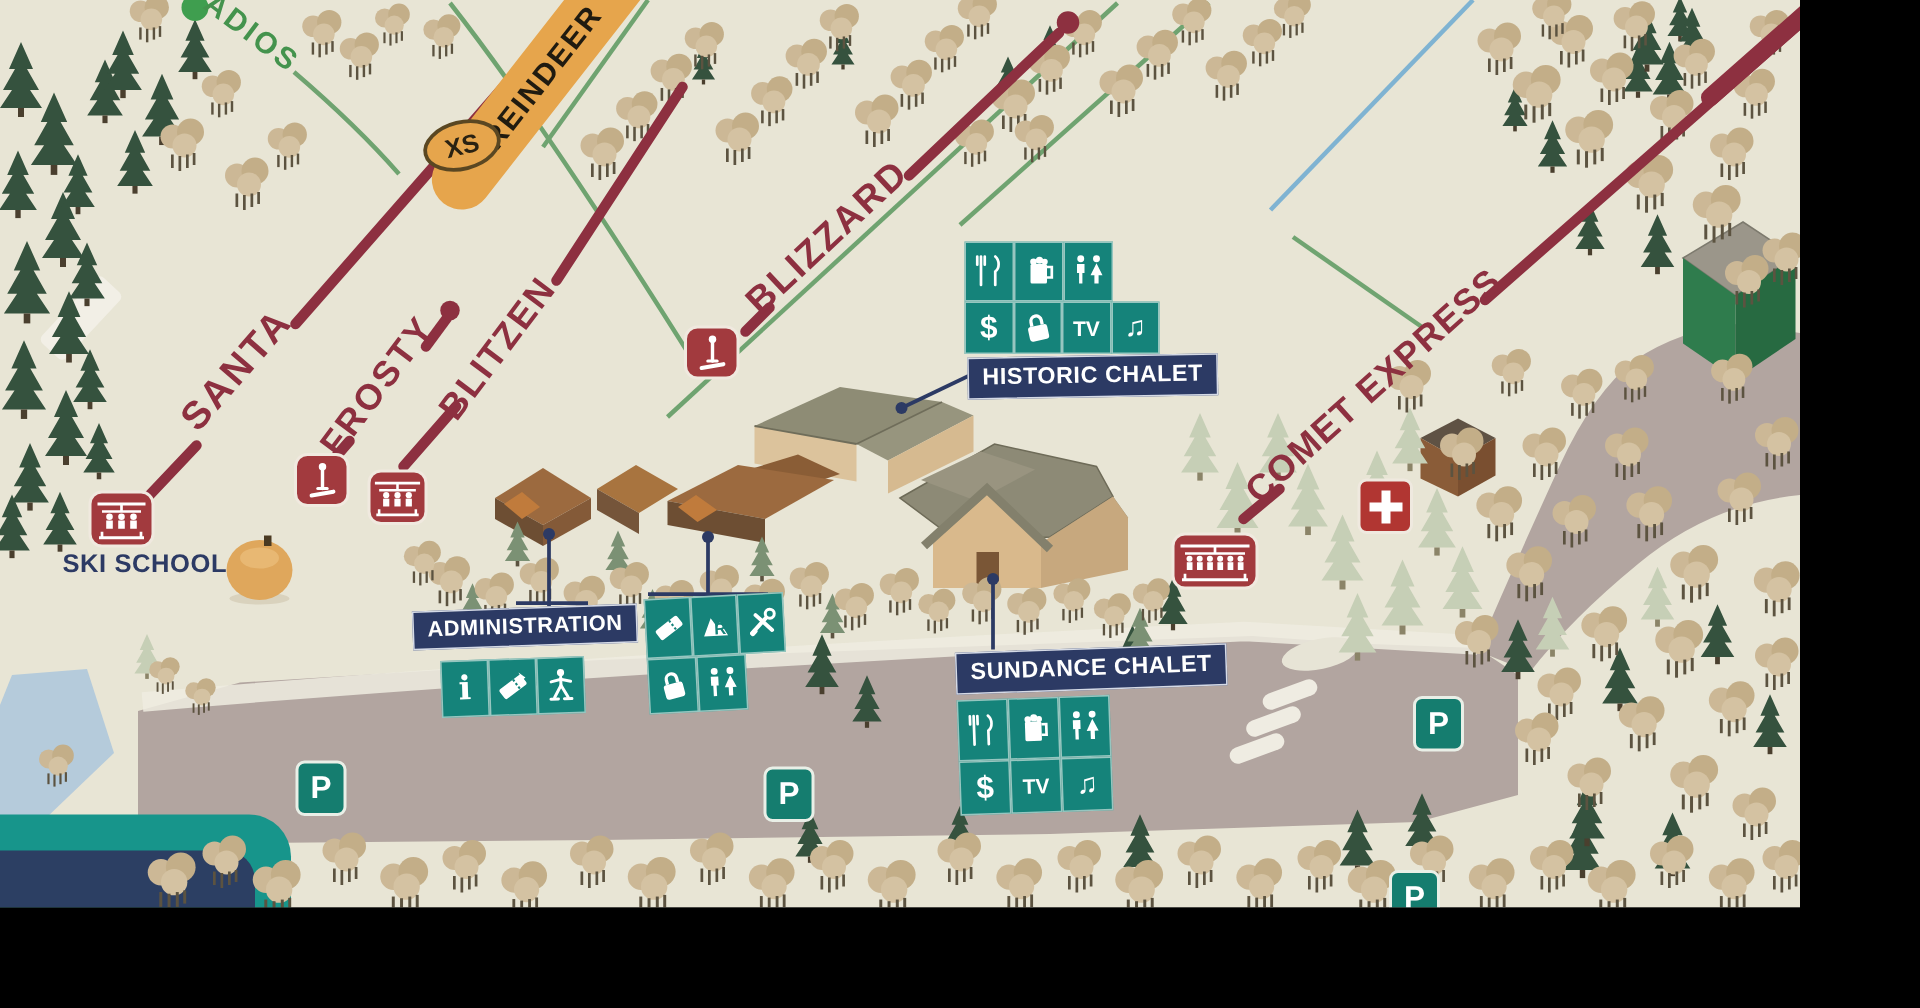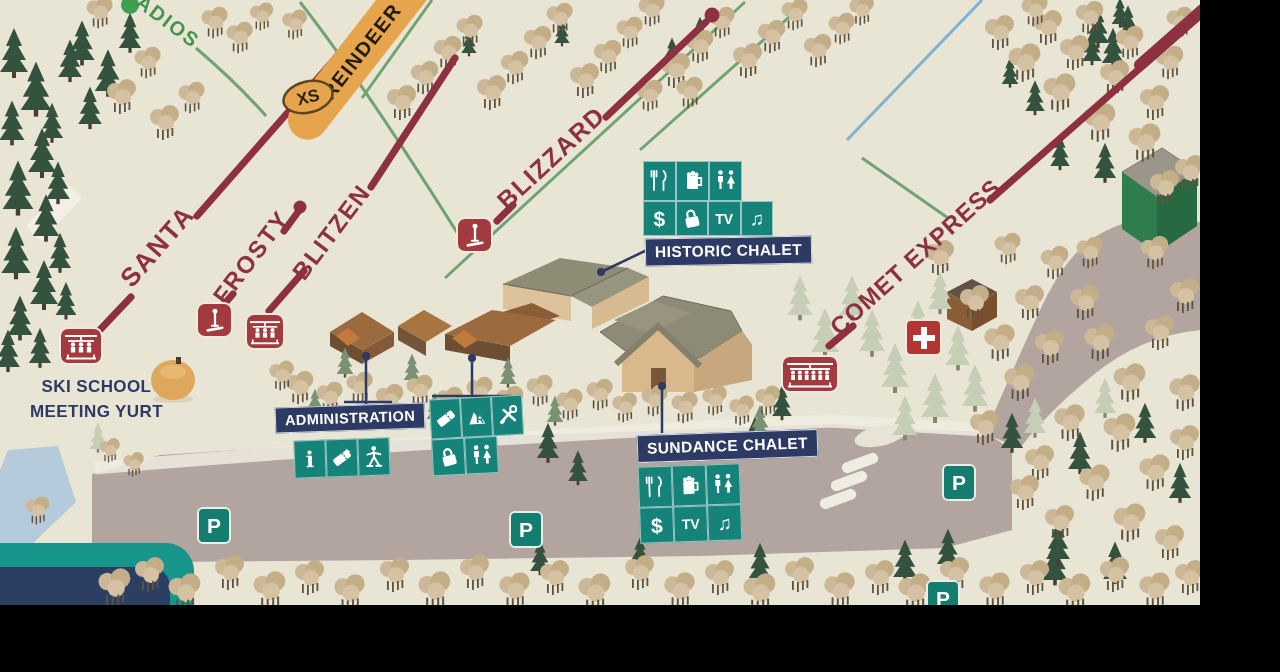--- a/index.html
+++ b/index.html
@@ -486,23 +486,22 @@
     <div class="plate" style="left:645px;top:237px;font-size:15.5px;transform:rotate(-1deg);">
       <span>HISTORIC CHALET</span>
     </div>
     <div class="plate" style="left:637px;top:432px;font-size:15.5px;transform:rotate(-2deg);">
       <span>SUNDANCE CHALET</span>
     </div>
     <div class="plate" style="left:275px;top:405px;font-size:14.5px;transform:rotate(-2deg);">
       <span>ADMINISTRATION</span>
     </div>
 
-    <div class="yurtlabel" style="left:14px;top:375px;width:165px;">
+    <div class="yurtlabel" style="left:14px;top:364px;width:165px;">
       <div>SKI SCHOOL</div>
-      <div>MEETING YURT</div>
     </div>
 
     <div class="panel" style="left:643px;top:161px;">
       <div class="prow">
         <div class="cell" style="width:33px;height:40px;">
           <svg width="24" height="26" viewBox="0 0 24 26" stroke="#fff" stroke-width="1.8" stroke-linecap="round" fill="none">
             <path d="M6,3 V10 M3.5,3 V8.5 M8.5,3 V8.5 M6,10 V22"></path>
               <path d="M15.5,3 C18.5,5.5 18.5,11 15.5,13 V22"></path>
           </svg>
         </div>

